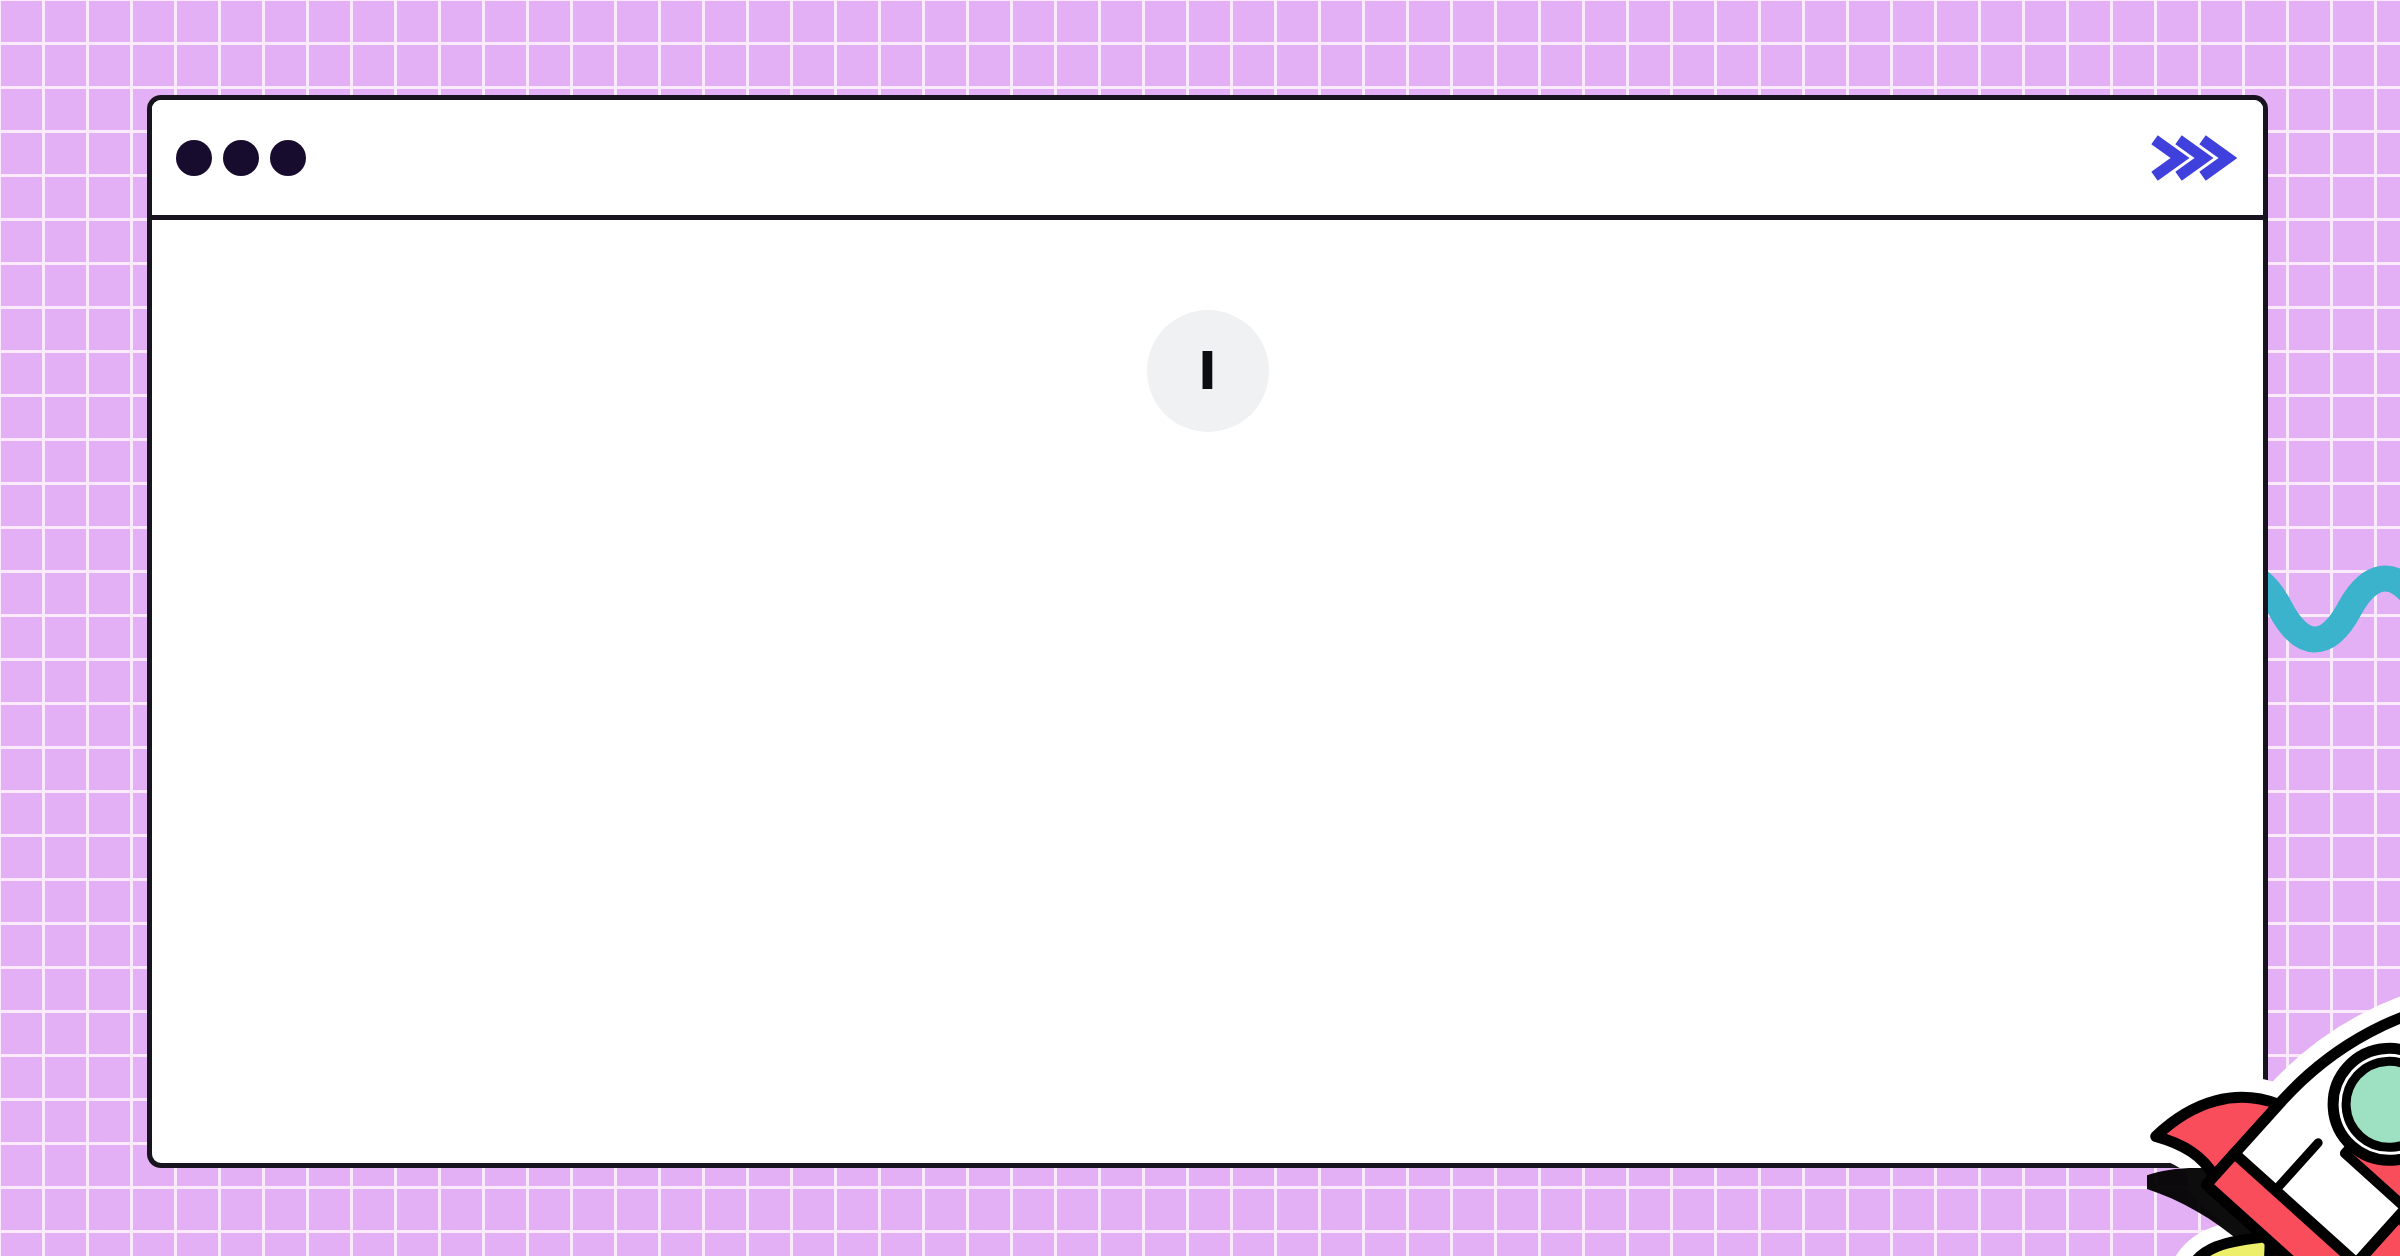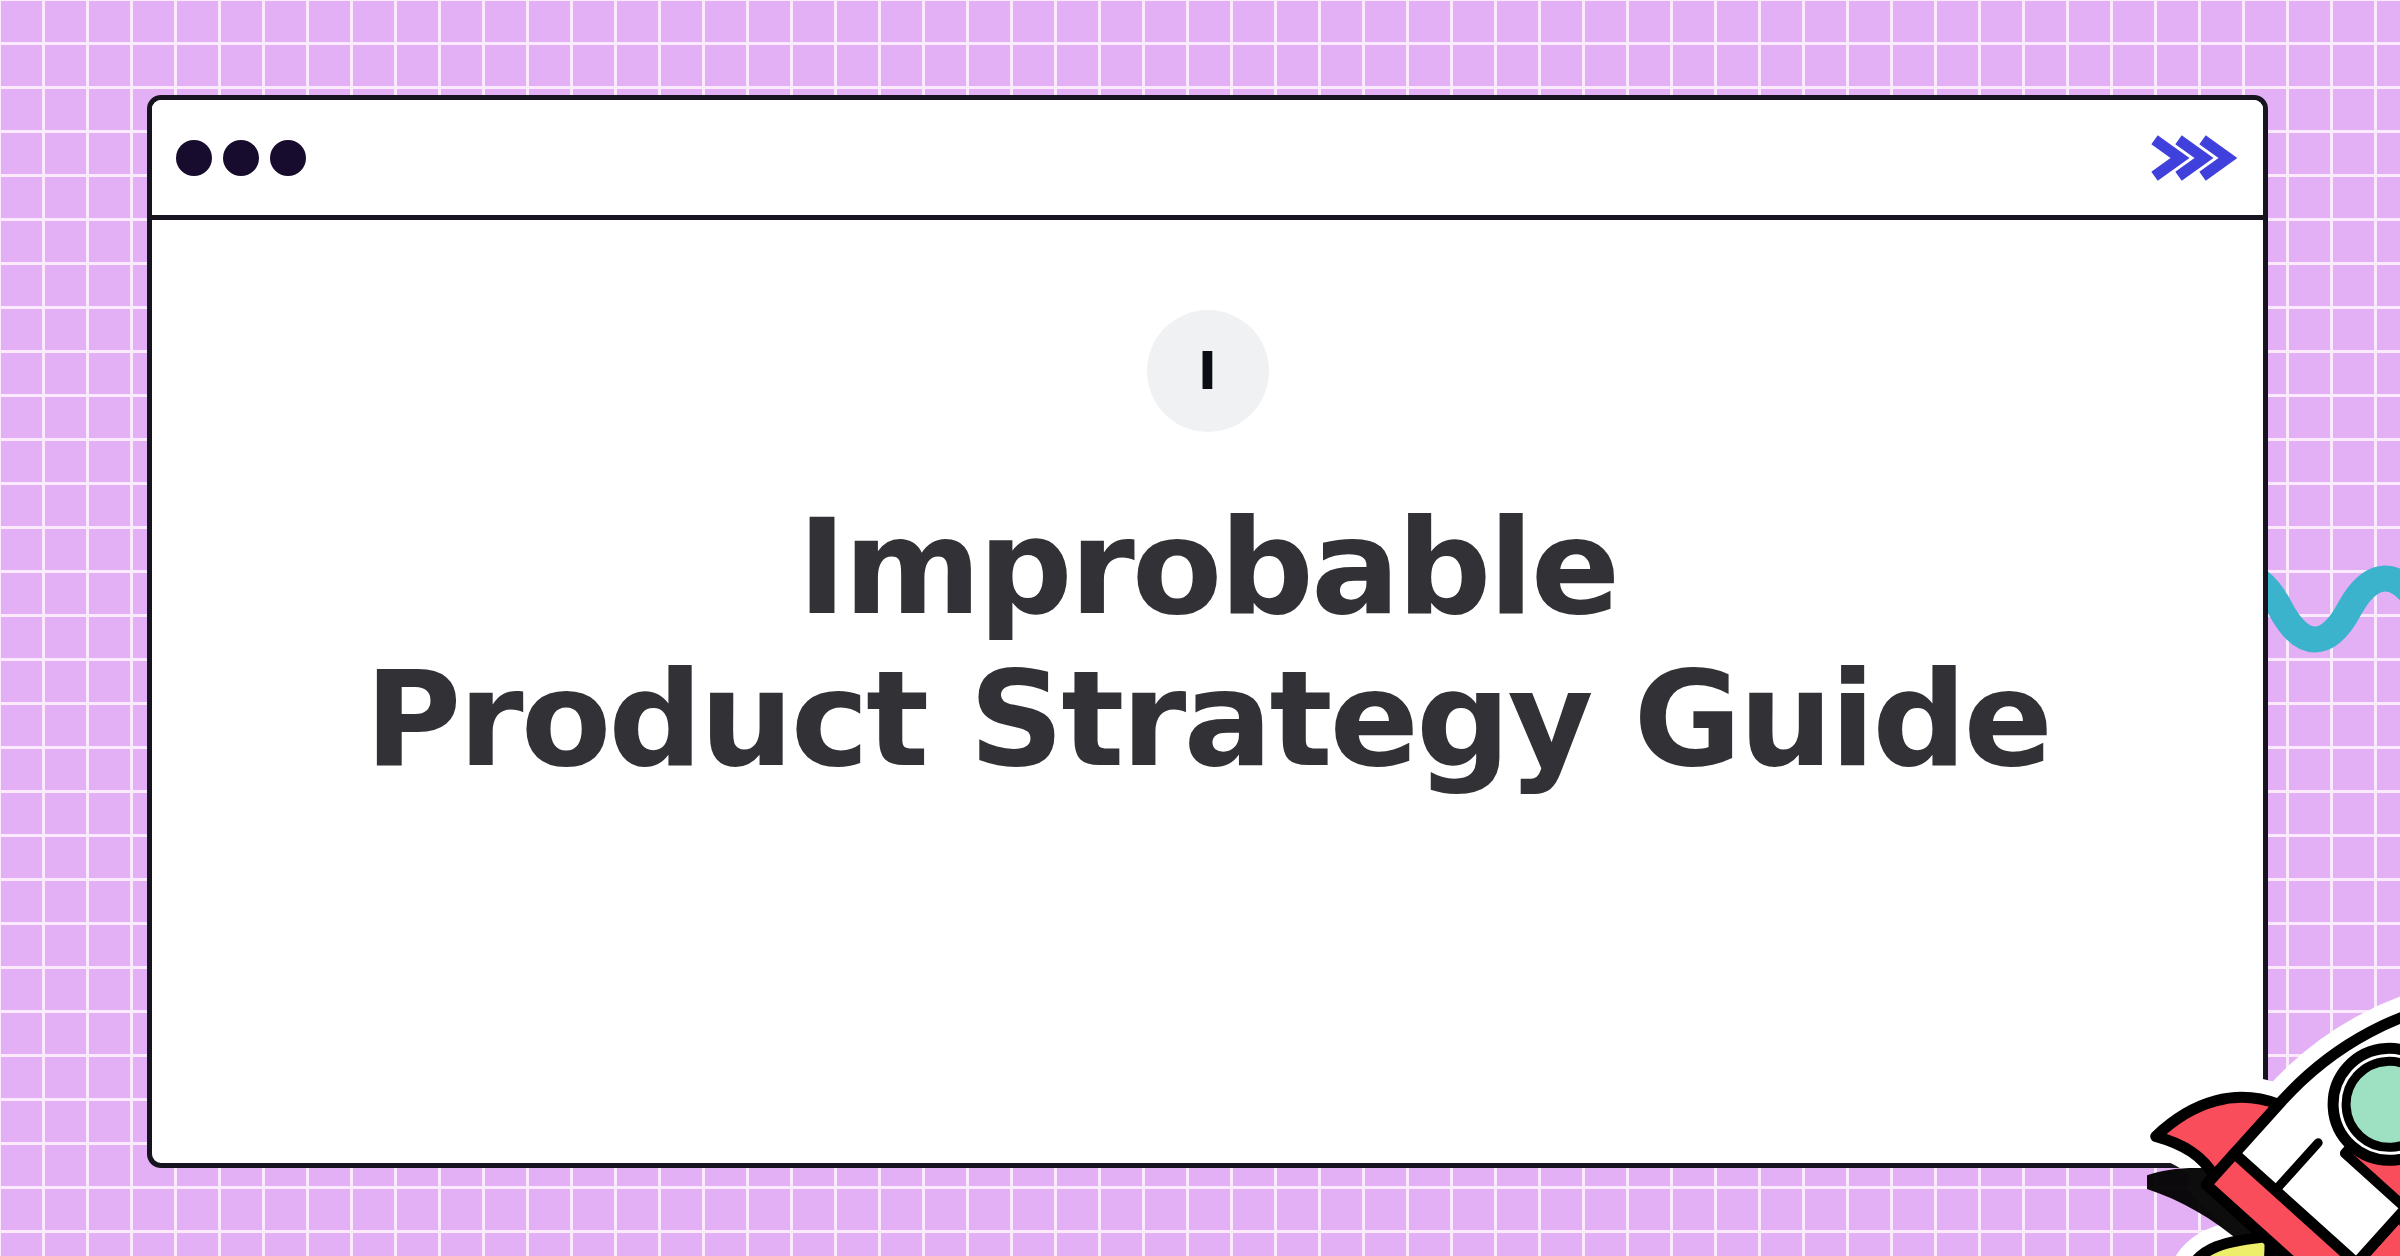--- a/index.html
+++ b/index.html
@@ -162,22 +162,20 @@
       </g>
     </svg>
   </div>
 
   <div id="slide-body">
 
     <div id="section-badge">
       <span id="section-badge-label">I</span>
     </div>
 
-    <h1 id="slide-title">Improbable
-Product Strategy Guide</h1>
   </div>
 
   <svg id="rocket-sticker" viewBox="0 0 420 440" aria-hidden="true">
     <g transform="translate(210,220) rotate(42) translate(-210,-220)">
 
       <g fill="none" stroke="#ffffff" stroke-width="40" stroke-linejoin="round" stroke-linecap="round">
         <path d="M210 28 C 268 92, 292 168, 292 242 L 292 318 L 128 318 L 128 242 C 128 168, 152 92, 210 28 Z"></path>
         <path d="M128 246 C 86 262, 62 300, 58 352 C 86 338, 106 336, 128 342 Z"></path>
         <path d="M292 246 C 334 262, 358 300, 362 352 C 334 338, 314 336, 292 342 Z"></path>
         <path d="M128 318 L 292 318 L 292 352 L 128 352 Z"></path>

